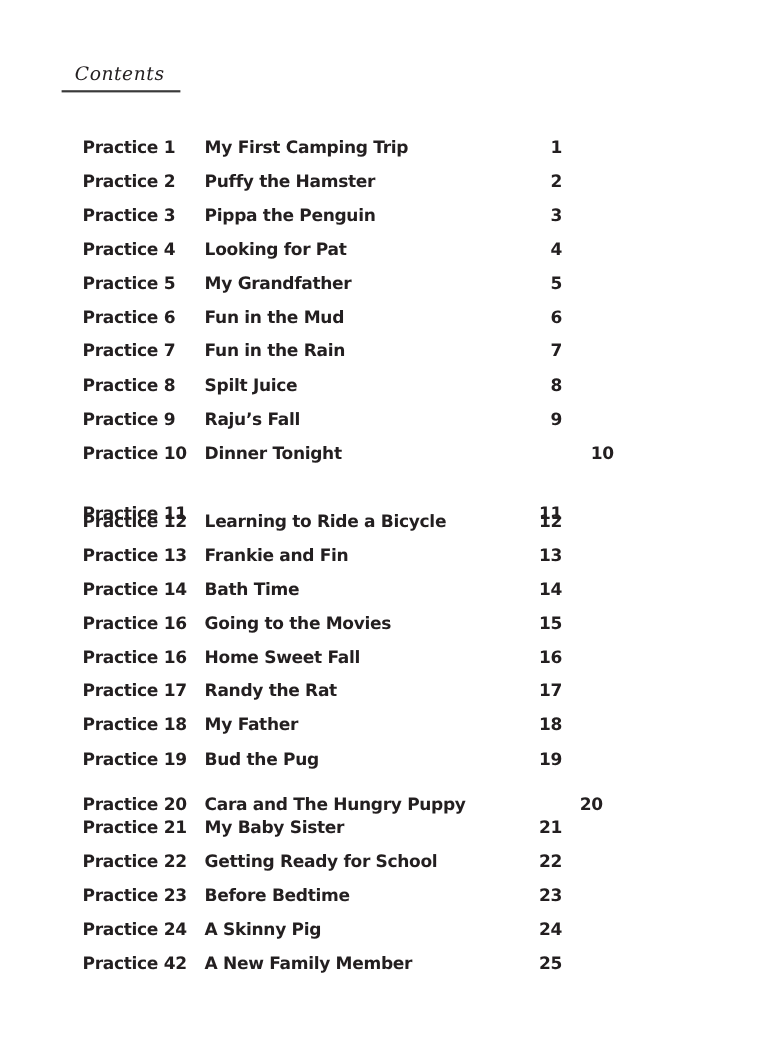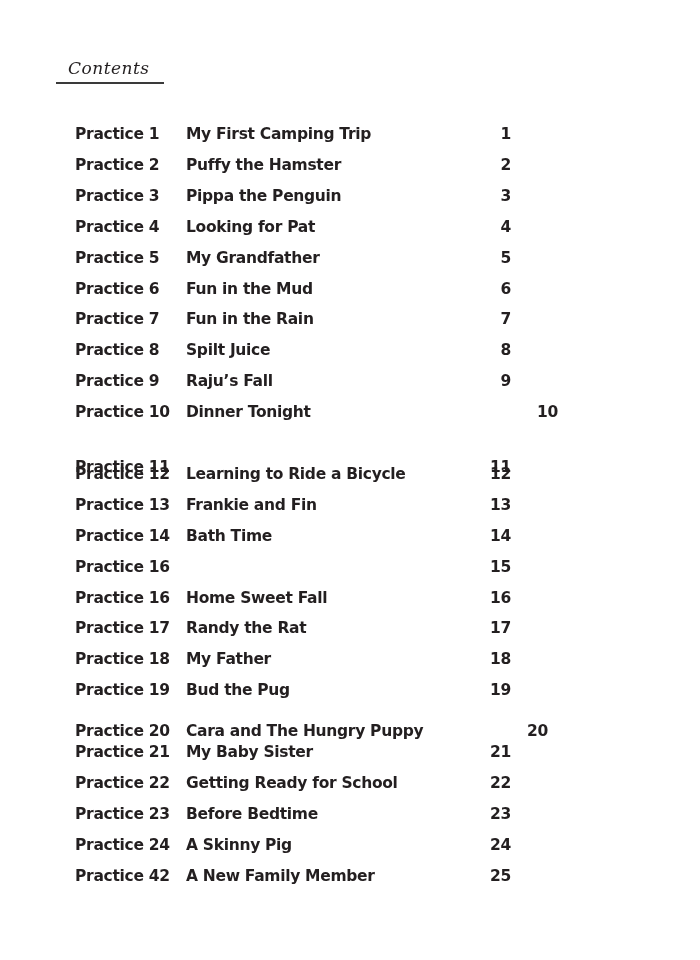--- a/index.html
+++ b/index.html
@@ -87,20 +87,21 @@
       <span class="title">Frankie and Fin</span>
       <span class="page">13</span>
     </div>
     <div class="row" style="top: 526.7px;">
       <span class="label">Practice 14</span>
       <span class="title">Bath Time</span>
       <span class="page">14</span>
     </div>
     <div class="row" style="top: 557.6px;">
       <span class="label">Practice 16</span>
+      <span class="title">Going to the Movies</span>
       <span class="page">15</span>
     </div>
     <div class="row" style="top: 588.5px;">
       <span class="label">Practice 16</span>
       <span class="title">Home Sweet Fall</span>
       <span class="page">16</span>
     </div>
     <div class="row" style="top: 619.4px;">
       <span class="label">Practice 17</span>
       <span class="title">Randy the Rat</span>

